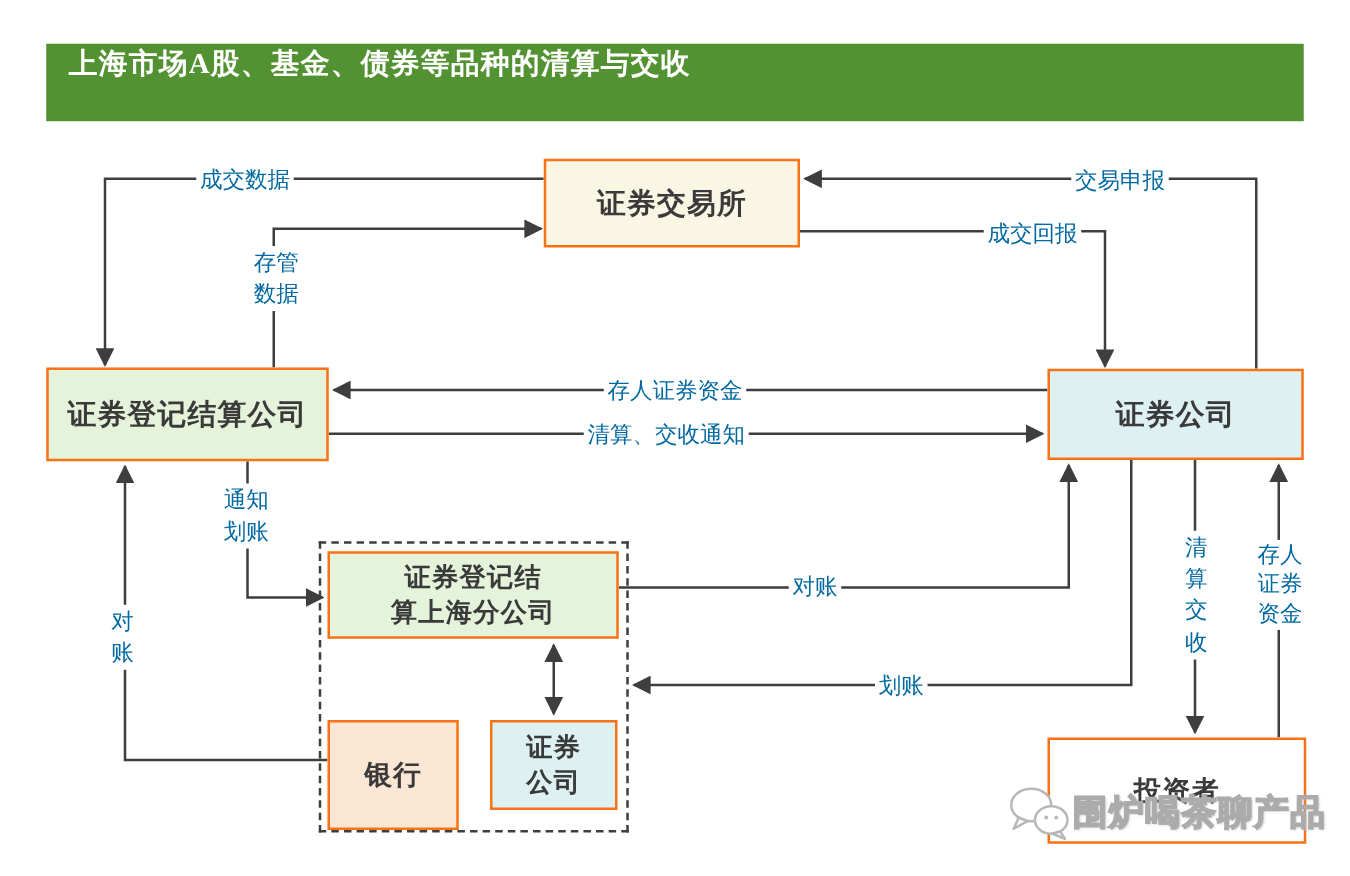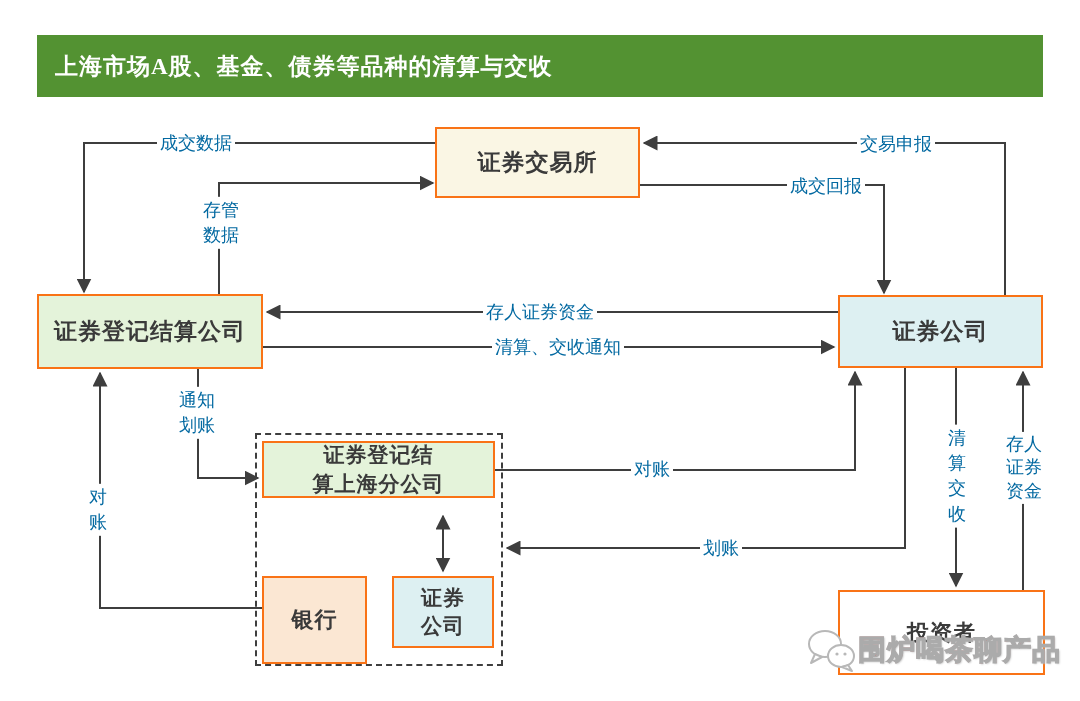--- a/index.html
+++ b/index.html
@@ -3,60 +3,60 @@
 <meta charset="utf-8">
 <style>
   html,body { margin:0; padding:0; background:#ffffff; }
   #stage {
     position:relative; width:1080px; height:701px; background:#ffffff;
     font-family:"Liberation Sans","DejaVu Sans",sans-serif; overflow:hidden;
   }
   
   #header-bar {
     position:absolute; left:37px; top:35px; width:1006px; height:62px;
-    display:flex; align-items:center; box-sizing:border-box; padding-left:18px;
+    display:flex; box-sizing:border-box; padding-left:18px;
   }
   #header-bar .title {
     font-family:"Liberation Serif","DejaVu Serif",serif;
     font-weight:bold; font-size:23px; letter-spacing:1px; color:#ffffff;
   }
   
   #edges { position:absolute; left:0; top:0; width:1080px; height:701px; }
   
   .box {
     position:absolute; box-sizing:border-box; border:2px solid #f97316;
     display:flex; flex-direction:column; align-items:center; justify-content:center;
     text-align:center; font-family:"Liberation Serif","DejaVu Serif",serif;
     font-weight:bold; color:#3a3a3a; letter-spacing:1px;
   }
   .box .ln { display:block; line-height:1.35; }
   #node-exchange     { left:435px; top:127px; width:205px; height:71px; font-size:23px; }
   #node-csdc         { left:37px;  top:294px; width:226px; height:75px; font-size:23px; }
   #node-broker       { left:838px; top:295px; width:205px; height:73px; font-size:23px; }
   #dashed-group      { position:absolute; left:255px; top:433px; width:248px; height:233px;
                        border:2px dashed #3e3e3e; box-sizing:border-box; }
-  #node-branch       { left:262px; top:441px; width:233px; height:57px; font-size:21px; }
+  #node-branch       { left:262px; top:441px; width:233px; height:70px; font-size:21px; }
   #node-bank         { left:262px; top:576px; width:105px; height:88px; font-size:22px; }
   #node-broker-small { left:392px; top:576px; width:102px; height:72px; font-size:21px; }
   #node-investor     { left:838px; top:590px; width:207px; height:85px; font-size:22px;align-items:center; }
   
   .edge-label {
     position:absolute; transform:translate(-50%,-50%); background:#ffffff;
     font-size:18px; color:#0369a1; text-align:center; padding:1px 3px;
     line-height:1.4; white-space:nowrap;
   }
   .edge-label.wrap { white-space:normal; padding:1px 0; }
   .w2 { width:40px; }   
   .w1 { width:21px; }   
   #lbl-trade-data        { left:196px;  top:144px; }
   #lbl-custody-data      { left:221px;  top:223px; }
   #lbl-trade-declaration { left:896px;  top:145px; }
   #lbl-trade-report      { left:826px;  top:187px; }
   #lbl-deposit-funds-h   { left:540px;  top:313px; }
-  #lbl-clearing-notice   { left:558px;  top:348px; }
+  #lbl-clearing-notice   { left:533px;  top:348px; }
   #lbl-notify-transfer   { left:197px;  top:413px; }
   #lbl-reconcile-left    { left:98px;   top:510px; }
   #lbl-reconcile-right   { left:652px;  top:470px; }
   #lbl-transfer          { left:721px;  top:549px; }
   #lbl-clearing-settle-v { left:957px;  top:476px; }
   #lbl-deposit-funds-v   { left:1024px; top:468px; line-height:1.3; }
   
   #watermark {
     position:absolute; left:806px; top:627px; display:flex; align-items:center;
   }

